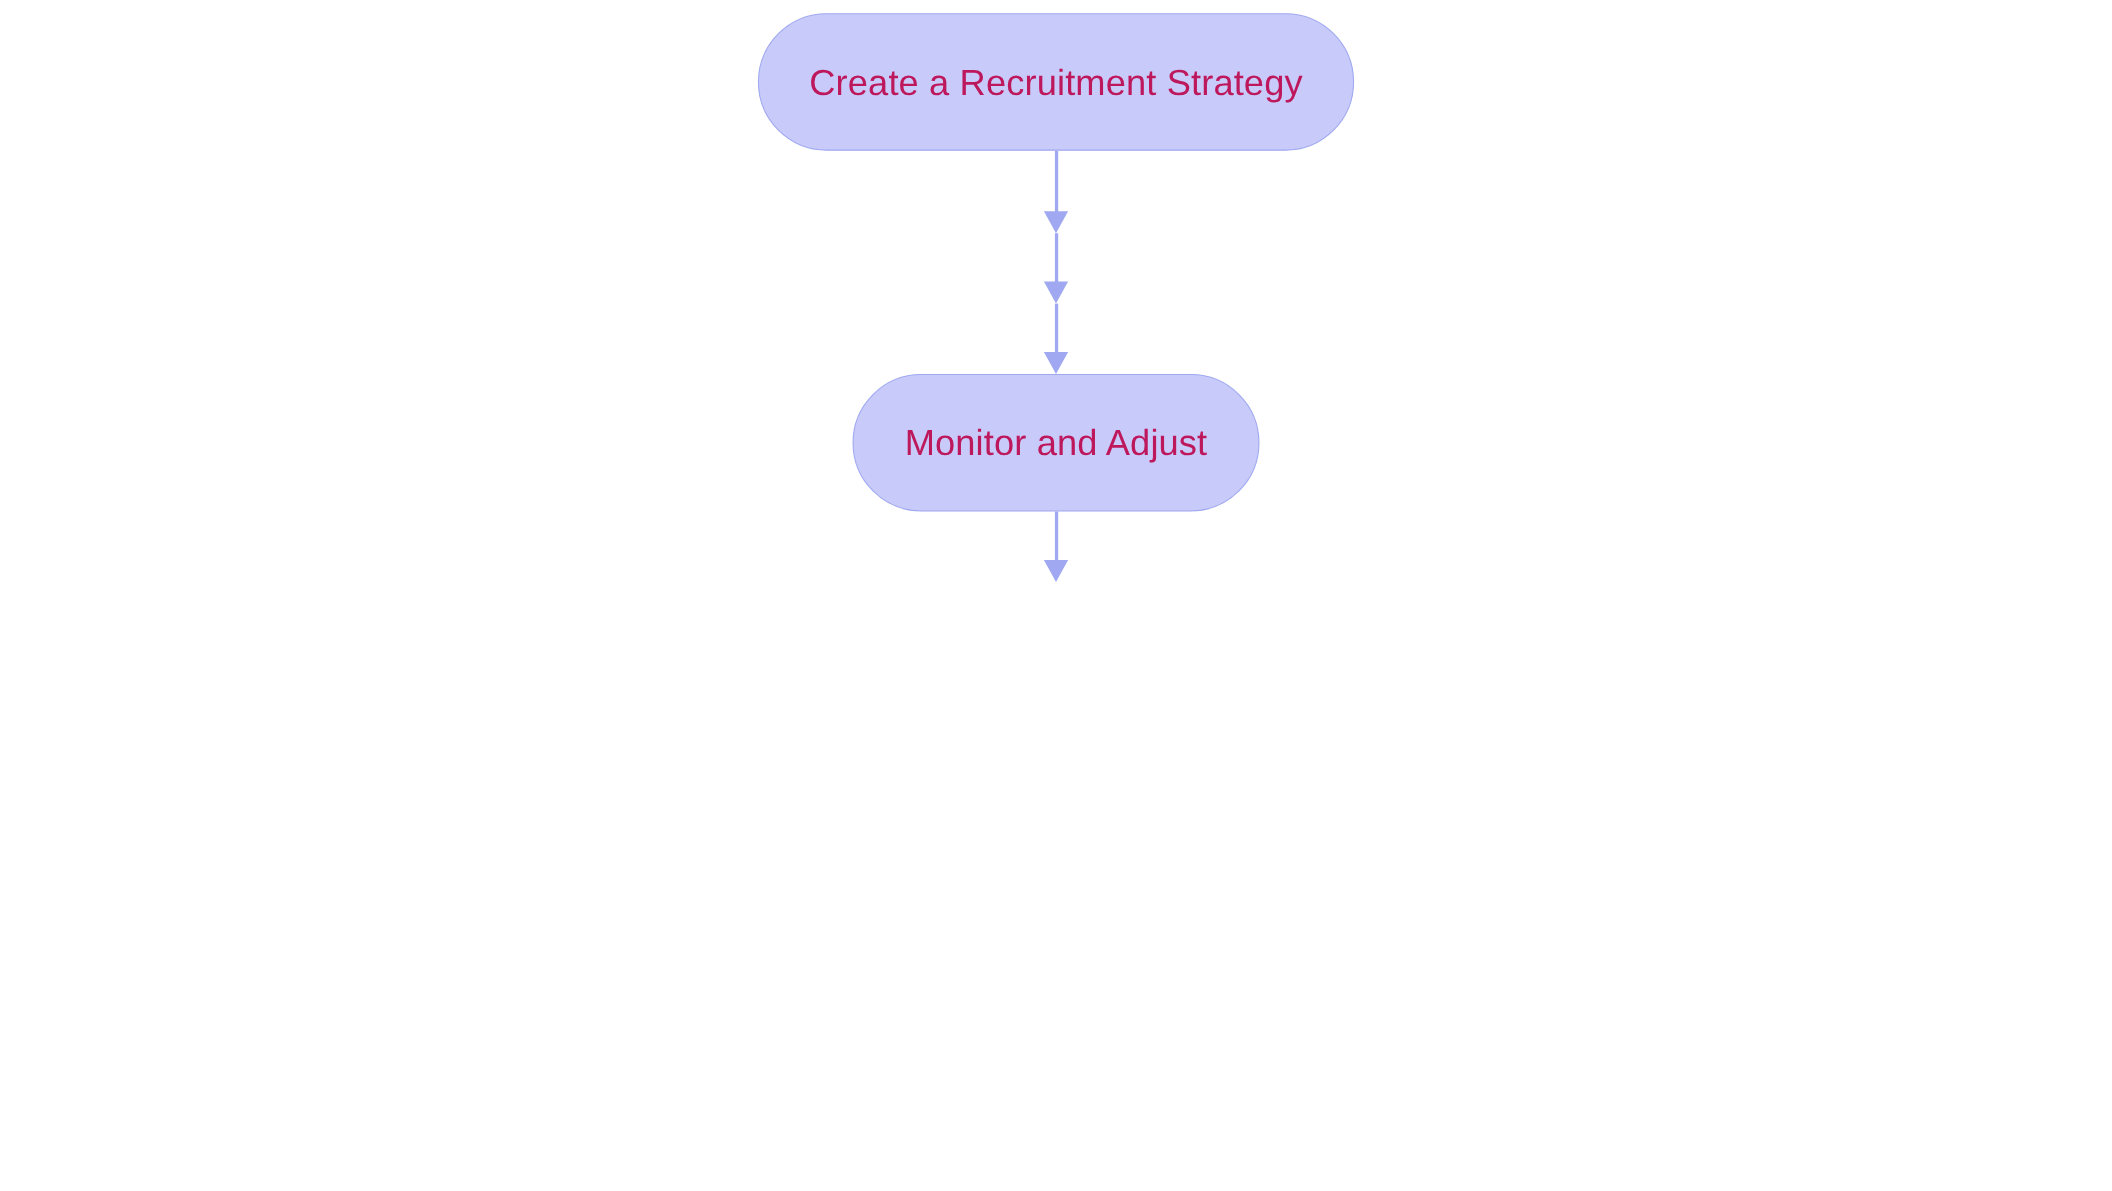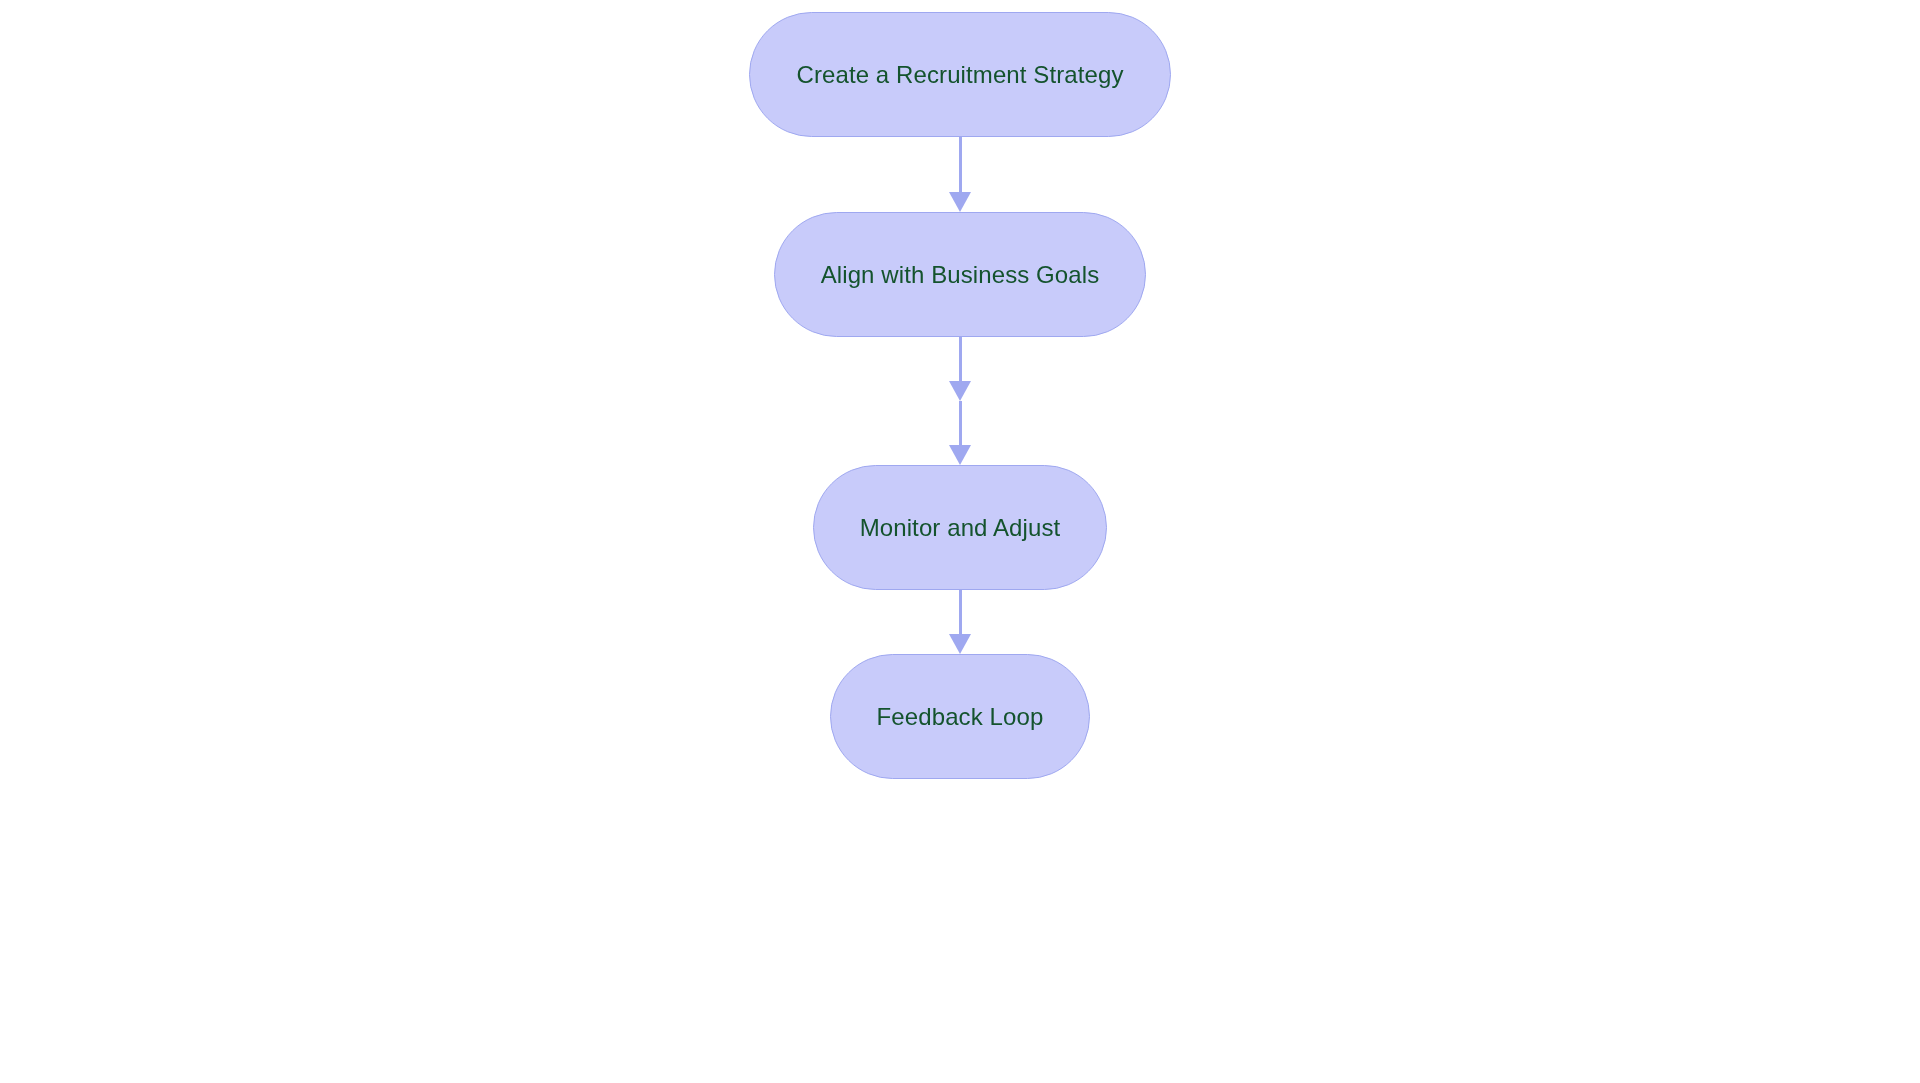--- a/index.html
+++ b/index.html
@@ -42,22 +42,22 @@
     border: 1.4px solid #9fa8f0;
     border-radius: 62.5px;
     display: flex;
     align-items: center;
     justify-content: center;
     padding: 0 46px;
     flex: 0 0 auto;
   }
 
   .node-label {
-    color: #14532d;
-    font-size: 24px;
+    color: #be185d;
+    font-size: 33px;
     font-family: "Liberation Sans", sans-serif;
     font-weight: 400;
     letter-spacing: 0.1px;
     white-space: nowrap;
     line-height: 1;
   }
 
   
   .connector {
     flex: 0 0 auto;
@@ -102,23 +102,20 @@
 
     <div class="node">
       <span class="node-label">Create a Recruitment Strategy</span>
     </div>
 
     <div class="connector gap-1">
       <div class="connector-line"></div>
       <div class="connector-head"></div>
     </div>
 
-    <div class="node">
-      <span class="node-label">Align with Business Goals</span>
-    </div>
 
     <div class="connector gap-2">
       <div class="connector-line"></div>
       <div class="connector-head"></div>
     </div>
 
 
     <div class="connector gap-3">
       <div class="connector-line"></div>
       <div class="connector-head"></div>
@@ -126,18 +123,15 @@
 
     <div class="node">
       <span class="node-label">Monitor and Adjust</span>
     </div>
 
     <div class="connector gap-4">
       <div class="connector-line"></div>
       <div class="connector-head"></div>
     </div>
 
-    <div class="node">
-      <span class="node-label">Feedback Loop</span>
-    </div>
 
   </div>
 </div>
 
 </body></html>

